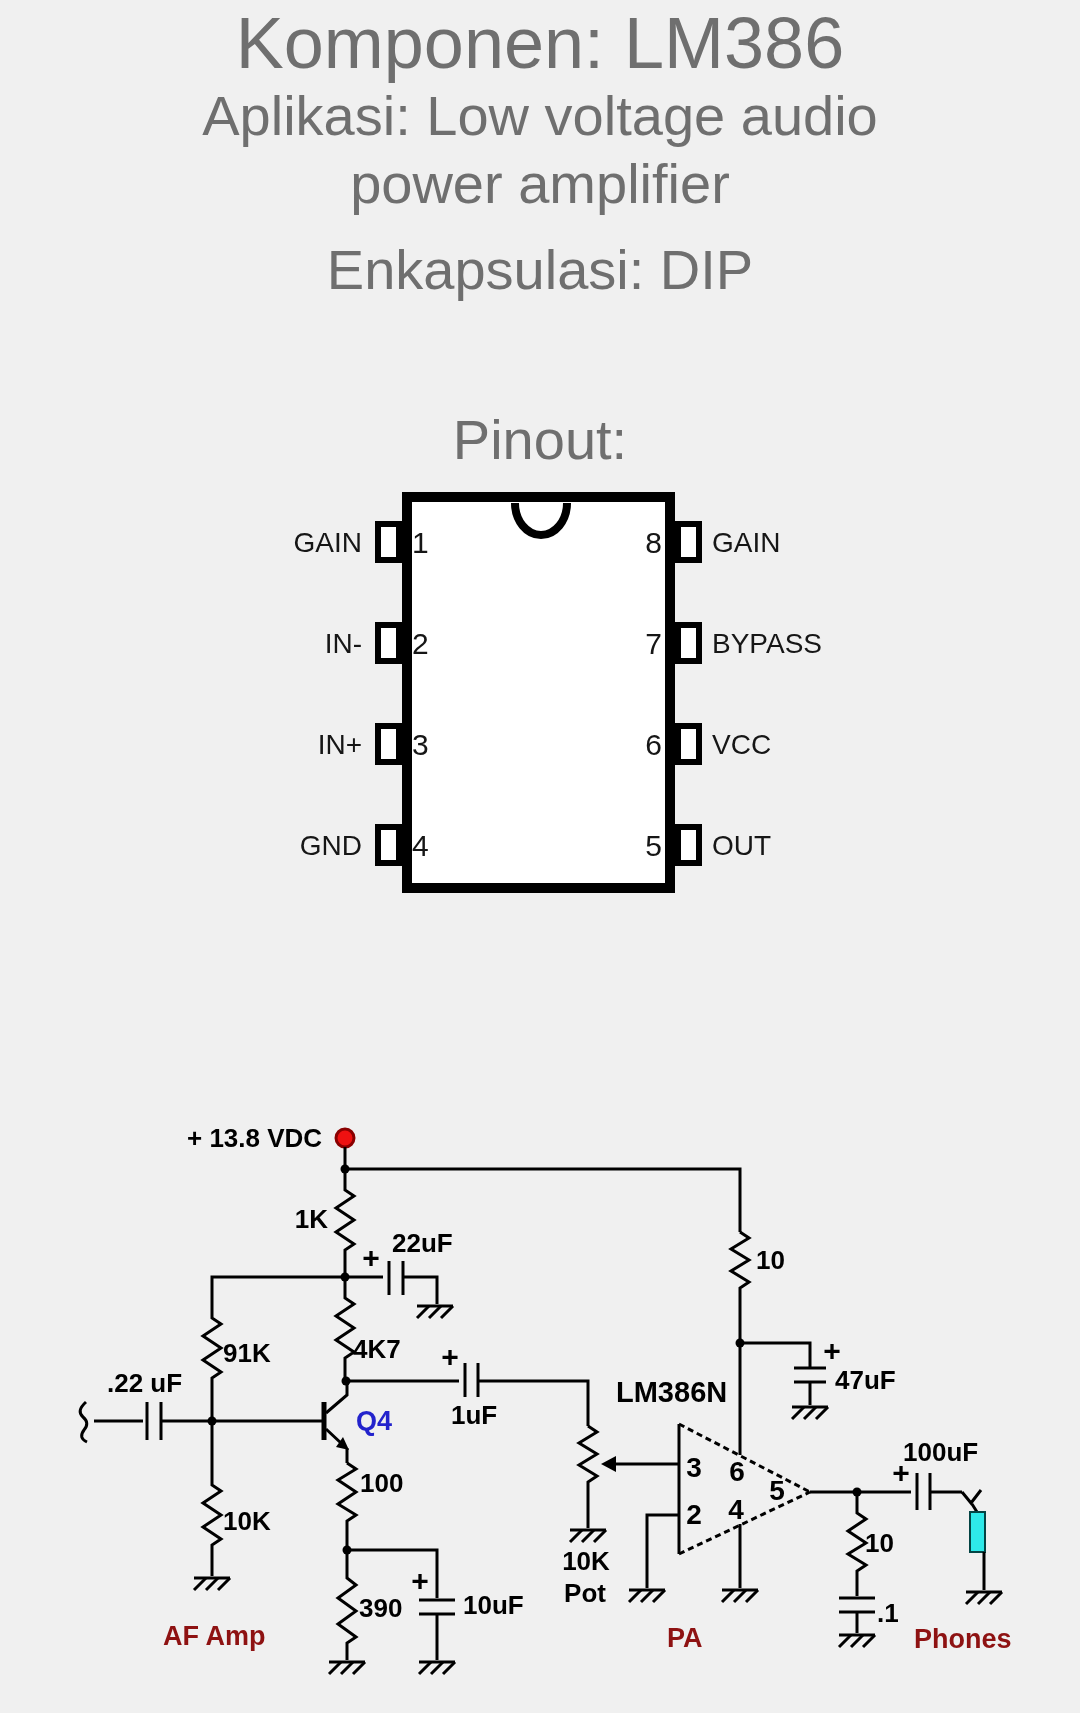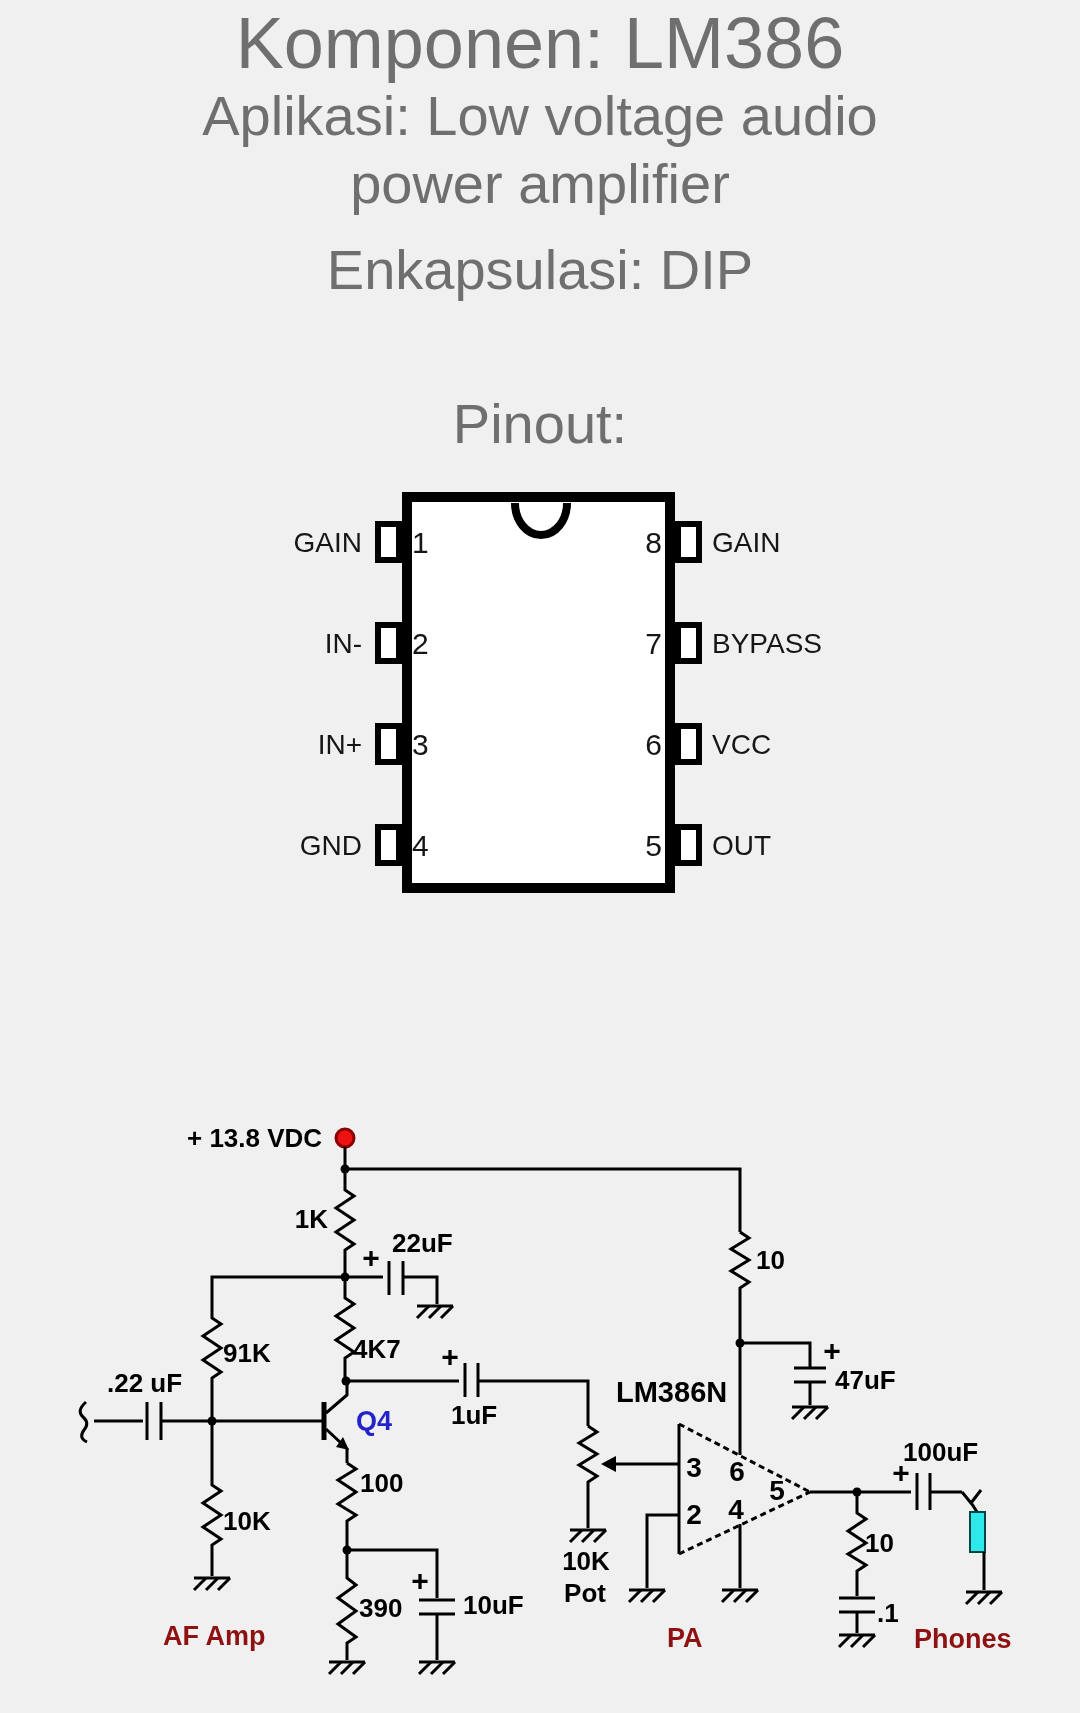--- a/index.html
+++ b/index.html
@@ -40,21 +40,21 @@
 </style>
 </head>
 <body>
 
 <div class="page">
 
   <div class="heading title" style="top:2px">Komponen: LM386</div>
   <div class="heading" style="top:84px">Aplikasi: Low voltage audio</div>
   <div class="heading" style="top:152px">power amplifier</div>
   <div class="heading" style="top:238px">Enkapsulasi: DIP</div>
-  <div class="heading" style="top:392px">Pinout:</div>
+  <div class="heading" style="top:408px">Pinout:</div>
 
   <svg style="top:455px" width="1080" height="460" viewBox="0 455 1080 460">
     <rect class="ic-body" x="407" y="497" width="263" height="391"></rect>
     <path class="ic-notch" d="M515,503 A26,32 0 0 0 567,503"></path>
 
     <rect class="pin-box" x="378" y="524" width="21" height="36"></rect>
     <rect class="pin-box" x="378" y="625" width="21" height="36"></rect>
     <rect class="pin-box" x="378" y="726" width="21" height="36"></rect>
     <rect class="pin-box" x="378" y="827" width="21" height="36"></rect>
 

